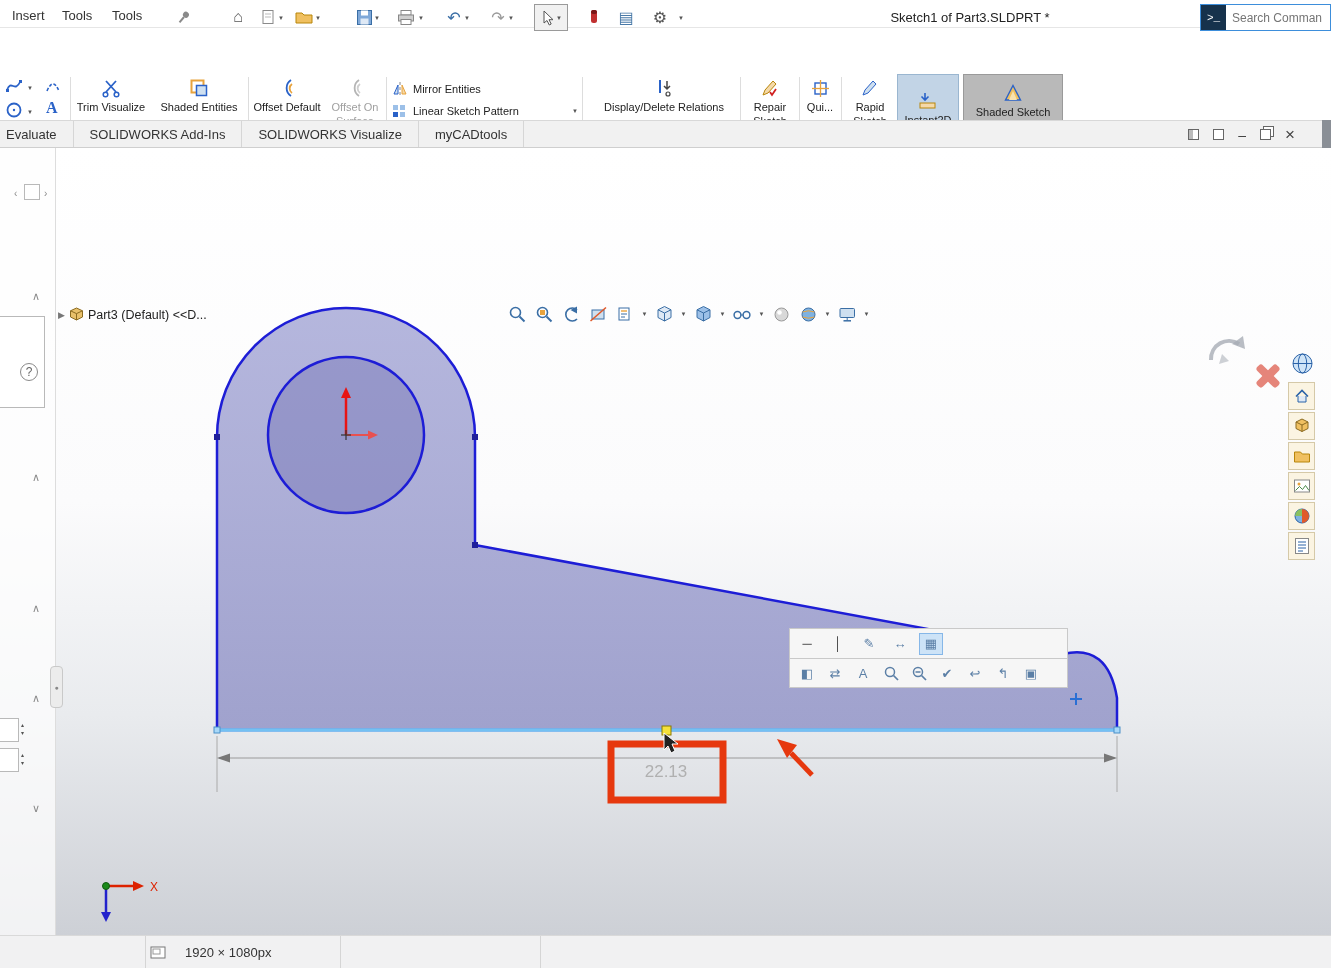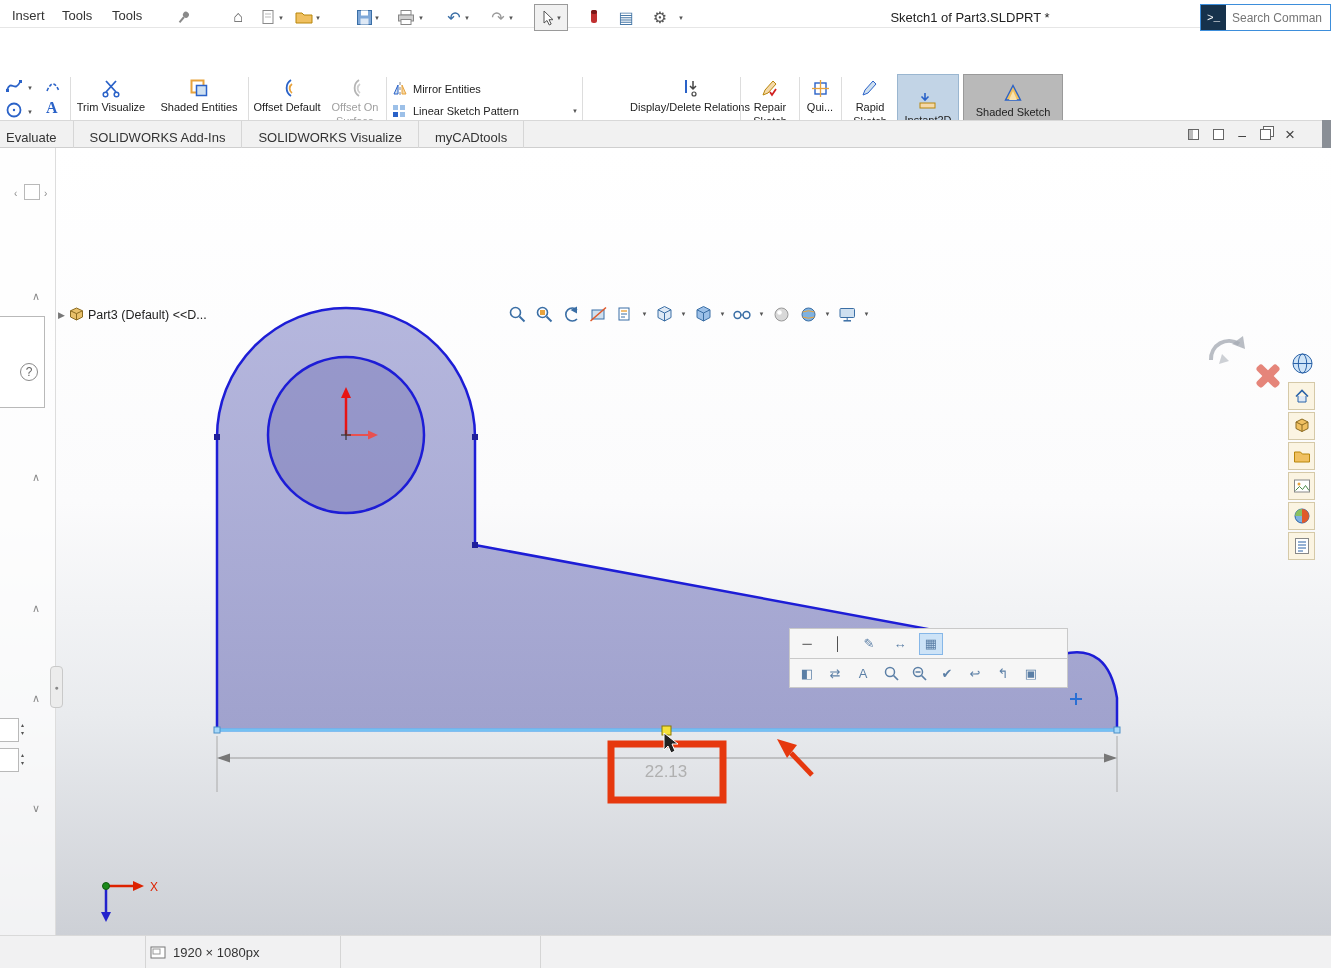--- a/index.html
+++ b/index.html
@@ -25,21 +25,21 @@
   .rbtn .ric{height:24px;display:flex;align-items:flex-end;justify-content:center;margin-bottom:3px}
   .rbtn.dis{color:#a0a0a0}
   .rrow{position:absolute;display:flex;align-items:center;font-size:11px;color:#222;height:20px;gap:5px;cursor:default}
   .rrow .rc{margin-left:auto}
   .instbg{background:#c2d4e6;border:1px solid #9ab6d0;height:80px;padding-top:12px}
   .shadbg{background:#b9b9b9;border:1px solid #9a9a9a;height:80px;padding-top:4px}
   .mini-ic{position:absolute;display:flex;align-items:center;justify-content:center}
 
   
   .tabrow{position:absolute;left:0;top:120px;width:1331px;height:28px;background:#f1f1f1;border-top:1px solid #d8d8d8;border-bottom:1px solid #cfcfcf;display:flex;align-items:stretch}
-  .tab{padding:16px 16px;font-size:13px;color:#333;display:flex;align-items:center;border-right:1px solid #d6d6d6;cursor:default;white-space:nowrap}
+  .tab{padding:10px 16px;font-size:13px;color:#333;display:flex;align-items:center;border-right:1px solid #d6d6d6;cursor:default;white-space:nowrap}
   .winctl{position:absolute;right:36px;top:0;height:27px;display:flex;align-items:center;gap:14px}
   .wbox{width:11px;height:11px;border:1px solid #666;background:#fff}
   .wbox.half{background:linear-gradient(90deg,#bbb 45%,#fff 45%)}
   .wglyph{font-size:14px;color:#444;line-height:1}
   .corner-grip{position:absolute;right:0;top:120px;width:9px;height:28px;background:#8a8f96}
 
   
   .graphics{position:absolute;left:0;top:148px;width:1331px;height:787px;background:linear-gradient(180deg,#ffffff 0%,#fbfbfc 45%,#e9ebee 72%,#cdd0d6 100%)}
   .leftpanel{position:absolute;left:0;top:148px;width:56px;height:787px;background:rgba(253,253,253,.75);border-right:1px solid #ddd}
   .chev{position:absolute;color:#8a8a8a;font-size:11px}
@@ -71,21 +71,21 @@
   .ctx2{left:789px;top:658px;width:279px;height:30px;gap:4px}
   .cicon{width:24px;height:22px;display:flex;align-items:center;justify-content:center;color:#5b7fa6;font-size:13px;cursor:default}
   .cicon.dark{color:#444}
   .cicon.sel{background:#cde3f7;border:1px solid #86b7e8}
 
   .svg-overlay{position:absolute;left:0;top:0;width:1331px;height:968px;z-index:5;pointer-events:none}
 
   
   .statusbar{position:absolute;left:0;top:935px;width:1331px;height:33px;background:#f1f1f2;border-top:1px solid #d9d9d9}
   .sb-sep{position:absolute;top:0;width:1px;height:33px;background:#d5d5d5}
-  .sb-cell{position:absolute;left:150px;top:0;height:33px;display:flex;align-items:center;gap:7px;font-size:13px;color:#333}
+  .sb-cell{position:absolute;left:150px;top:0;height:33px;display:flex;align-items:center;gap:19px;font-size:13px;color:#333}
 </style>
 </head>
 <body>
 
 <div class="menubar">
   <span class="menu-item" style="left:12px">Insert</span>
   <span class="menu-item" style="left:62px">Tools</span>
   <span class="menu-item" style="left:112px">Tools</span>
   <span class="mb-icon" style="left:172px;transform:rotate(40deg)">
     <svg width="16" height="16">
@@ -264,21 +264,21 @@
         <path d="M3,13 L11,5" stroke="#2a62c8" stroke-width="1.6"></path>
         <path d="M11,1.5 l4,4 -6,1 z" fill="#2a62c8"></path>
         <rect x="1.5" y="11.5" width="4" height="4" fill="#e8a33d"></rect>
       </svg>
     <span>Move Entities</span>
     <span class="caret rc">▼</span>
   </div>
 
   <div class="vsep" style="left:582px"></div>
 
-  <div class="rbtn" style="left:616px;width:148px">
+  <div class="rbtn" style="left:590px;width:148px">
     <span class="ric">
       <svg width="20" height="20">
           <line x1="6" y1="2" x2="6" y2="15" stroke="#2a62c8" stroke-width="2"></line>
           <path d="M13,3 v8 m-3,-3 l3,3 3,-3" stroke="#444" fill="none" stroke-width="1.5"></path>
           <circle cx="14" cy="16" r="2" fill="none" stroke="#444" stroke-width="1.2"></circle>
         </svg>
     </span>
     <span>Display/Delete Relations</span>
     <span class="caret" style="margin-top:6px">▼</span>
   </div>

